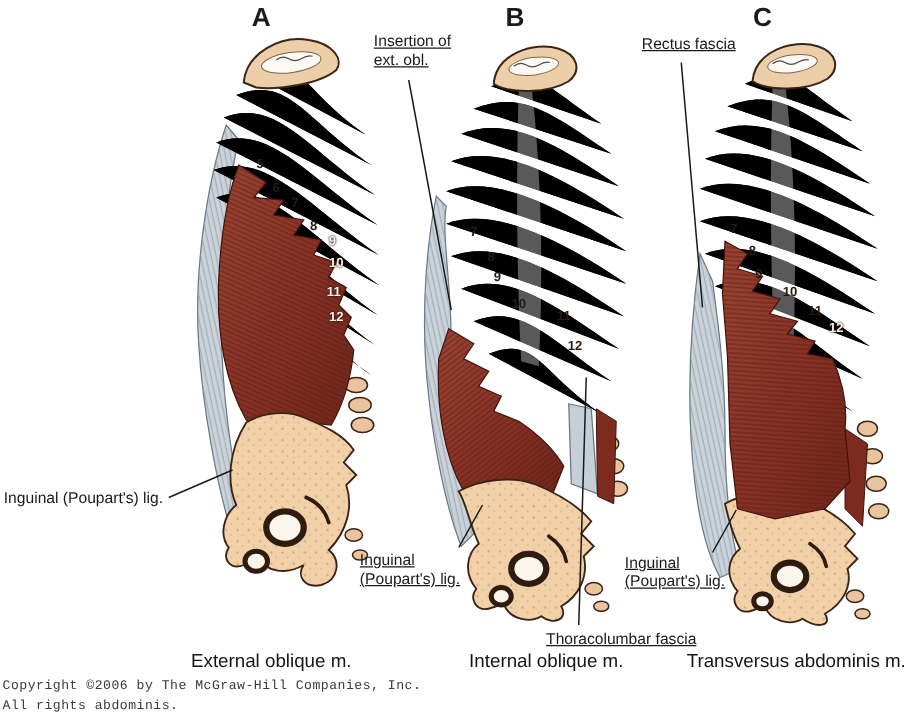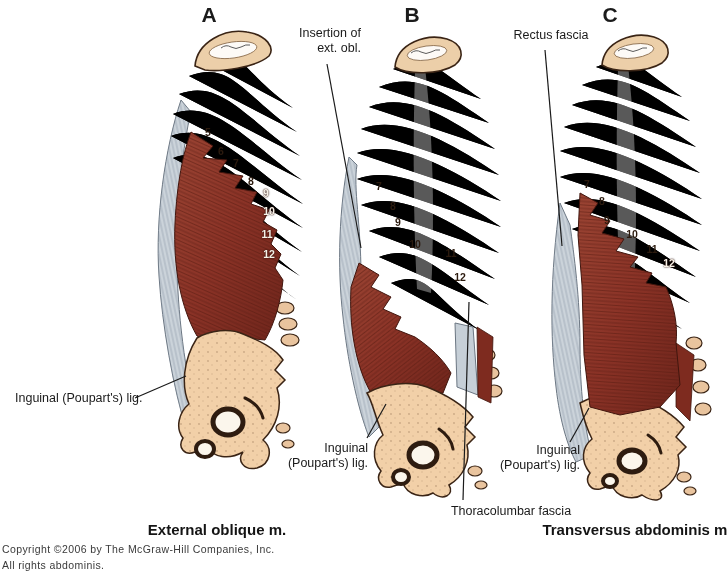--- a/index.html
+++ b/index.html
@@ -9,35 +9,35 @@
   }
   .stage svg.fig{position:absolute;}
   .panel-letter{
     position:absolute;transform:translate(-50%,-50%);
     font-size:21px;font-weight:700;color:#1b1b1b;letter-spacing:0;
   }
   .anno{
     position:absolute;font-size:12.5px;line-height:1.18;color:#1a1a1a;
     white-space:nowrap;
   }
-  .anno.center{transform:translateX(-50%);text-align:right;}
+  .anno.center{transform:translateX(-50%);text-align:left;text-decoration:underline;}
   .caption{
     position:absolute;transform:translate(-50%,-50%);
-    font-size:15px;font-weight:700;color:#141414;white-space:nowrap;
+    font-size:15px;font-weight:400;color:#141414;white-space:nowrap;
   }
   .rib-num{
     position:absolute;transform:translate(-50%,-50%);
     font-size:10.5px;font-weight:700;color:#2b1a0e;line-height:1;
   }
   .rib-num.light{
     color:#f7f2e8;text-shadow:0 0 2px rgba(40,10,5,.85),0 0 1px rgba(40,10,5,.9);
   }
   .copyright{
     position:absolute;left:2px;top:542px;
-    font-family:Liberation Sans, sans-serif;font-size:10.5px;line-height:1.5;
+    font-family:Liberation Mono, monospace;font-size:10.5px;line-height:1.5;
     color:#3a3a3a;letter-spacing:.4px;
   }
   .leaders{position:absolute;left:0;top:0;pointer-events:none;}
   .leaders line{stroke:#1a1a1a;stroke-width:1.2;}
   .bone-fill{fill:#f2d0a8;stroke:#3a2415;stroke-width:1.5;}
   .speckle-fill{fill:url(#speckle);stroke:none;}
   .muscle-base{fill:url(#muscleGrad);stroke:#40150d;stroke-width:1;}
   .fibers-a{fill:url(#fibersA);stroke:none;}
   .fibers-b{fill:url(#fibersB);stroke:none;}
   .fibers-c{fill:url(#fibersC);stroke:none;}
@@ -234,30 +234,30 @@
 
   <div class="panel-letter" style="left:209px;top:15px">A</div>
   <div class="panel-letter" style="left:412px;top:15px">B</div>
   <div class="panel-letter" style="left:610px;top:15px">C</div>
 
   <div class="anno center" style="left:330px;top:26px">
     <span style="display:block">Insertion of</span>
     <span style="display:block">ext. obl.</span>
   </div>
   <div class="anno center" style="left:551px;top:28px">Rectus fascia</div>
-  <div class="anno" style="left:15px;top:391px">Inguinal (Poupart's) lig.</div>
+  <div class="anno" style="left:3px;top:391px">Inguinal (Poupart's) lig.</div>
   <div class="anno center" style="left:328px;top:441px">
     <span style="display:block">Inguinal</span>
     <span style="display:block">(Poupart's) lig.</span>
   </div>
   <div class="anno center" style="left:540px;top:443px">
     <span style="display:block">Inguinal</span>
     <span style="display:block">(Poupart's) lig.</span>
   </div>
-  <div class="anno center" style="left:511px;top:504px">Thoracolumbar fascia</div>
+  <div class="anno center" style="left:497px;top:504px">Thoracolumbar fascia</div>
 
   <span class="rib-num" style="left:208px;top:132px">5</span>
   <span class="rib-num" style="left:221px;top:151px">6</span>
   <span class="rib-num" style="left:236px;top:163px">7</span>
   <span class="rib-num" style="left:251px;top:181px">8</span>
   <span class="rib-num light" style="left:266px;top:193px">9</span>
   <span class="rib-num light" style="left:269px;top:211px">10</span>
   <span class="rib-num light" style="left:267px;top:234px">11</span>
   <span class="rib-num light" style="left:269px;top:254px">12</span>
 
@@ -269,20 +269,21 @@
   <span class="rib-num" style="left:460px;top:277px">12</span>
 
   <span class="rib-num" style="left:587px;top:184px">7</span>
   <span class="rib-num" style="left:602px;top:201px">8</span>
   <span class="rib-num" style="left:607px;top:220px">9</span>
   <span class="rib-num" style="left:632px;top:234px">10</span>
   <span class="rib-num" style="left:652px;top:249px">11</span>
   <span class="rib-num light" style="left:669px;top:263px">12</span>
 
   <div class="caption" style="left:217px;top:529px">External oblique m.</div>
+  <div class="caption" style="left:437px;top:529px">Internal oblique m.</div>
   <div class="caption" style="left:637px;top:529px">Transversus abdominis m.</div>
 
   <div class="copyright">
     <span style="display:block">Copyright ©2006 by The McGraw-Hill Companies, Inc.</span>
     <span style="display:block">All rights abdominis.</span>
   </div>
 
 </div>
 
 </body></html>

